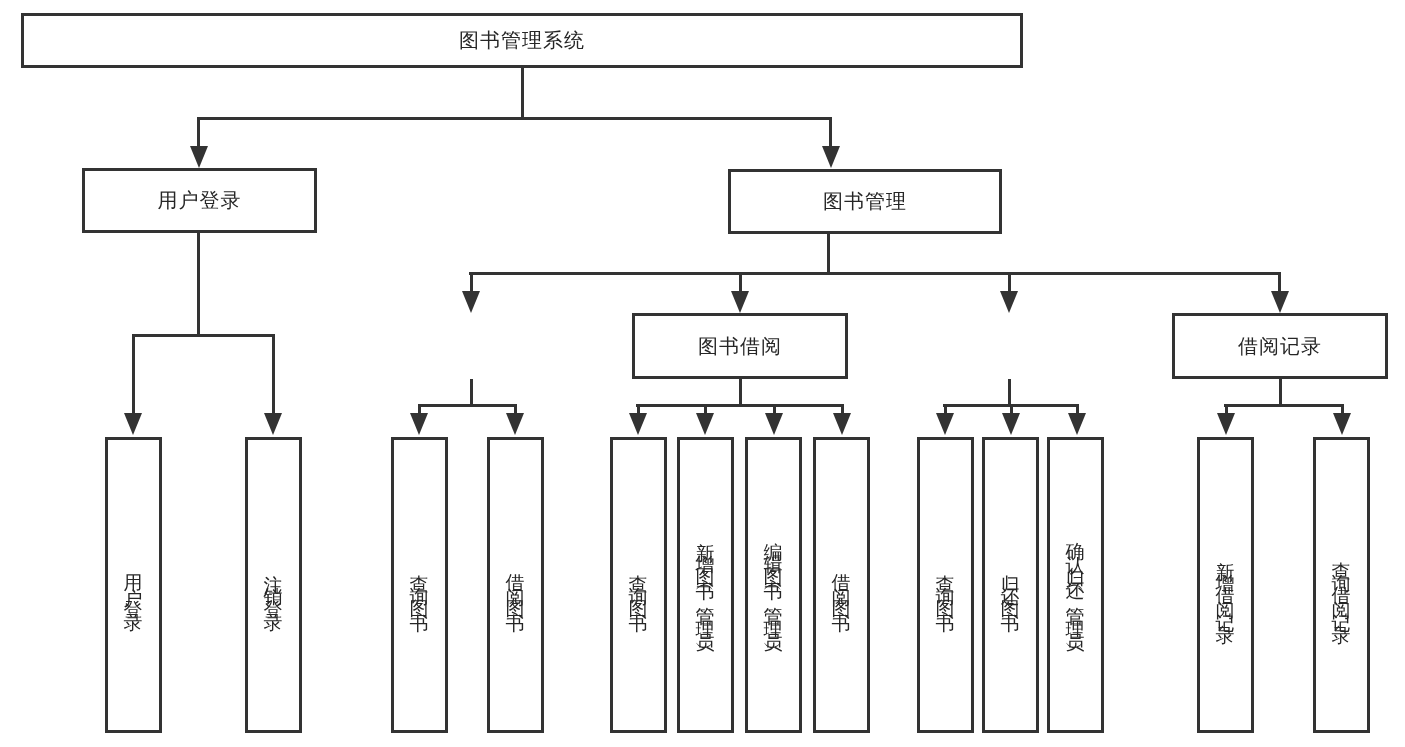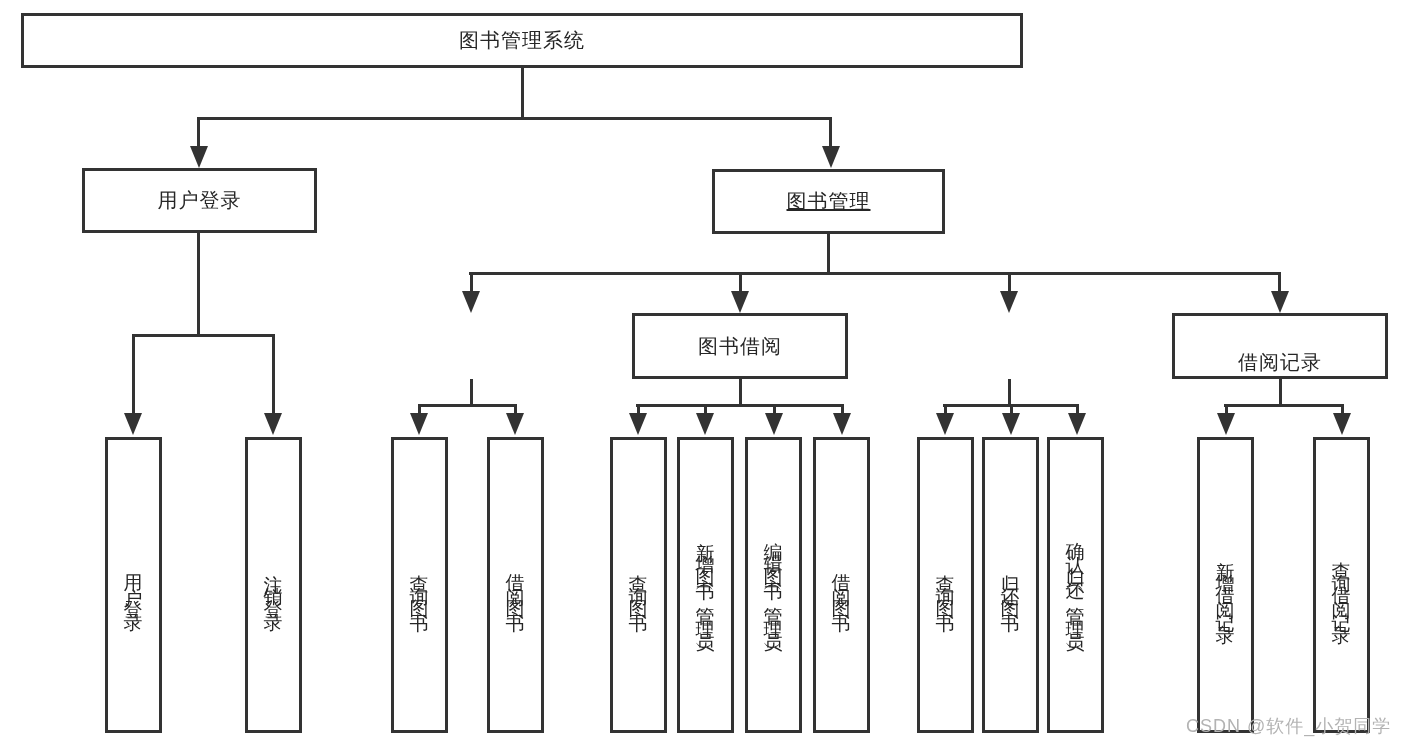--- a/index.html
+++ b/index.html
@@ -46,25 +46,25 @@
     top: 714px;
     font-size: 18px;
     color: #b3b3b3;
     letter-spacing: 1px;
     white-space: nowrap;
   }
 
   
   .b-root  { left: 21px;  top: 13px;  width: 1002px; height: 55px; }
   .b-login { left: 82px;  top: 168px; width: 235px;  height: 65px; }
-  .b-mgmt  { left: 712px; top: 169px; width: 233px;  height: 65px; text-decoration: underline; }
+  .b-mgmt  { left: 728px; top: 169px; width: 274px;  height: 65px; }
   .b-m1 { left: 364px;  top: 313px; width: 215px; height: 66px; }
   .b-m2 { left: 632px;  top: 313px; width: 216px; height: 66px; }
   .b-m3 { left: 901px;  top: 313px; width: 216px; height: 66px; }
-  .b-m4 { left: 1172px; top: 313px; width: 216px; height: 66px; align-items: flex-end; }
+  .b-m4 { left: 1172px; top: 313px; width: 216px; height: 66px; }
   .lf { top: 437px; width: 57px; height: 296px; }
   .b-a1 { left: 105px; }  .b-a2 { left: 245px; }
   .b-b1 { left: 391px; }  .b-b2 { left: 487px; }
   .b-c1 { left: 610px; }  .b-c2 { left: 677px; }  .b-c3 { left: 745px; }  .b-c4 { left: 813px; }
   .b-d1 { left: 917px; }  .b-d2 { left: 982px; }  .b-d3 { left: 1047px; }
   .b-e1 { left: 1197px; } .b-e2 { left: 1313px; }
 
   
   .v { width: 3px; }  .h { height: 3px; }
   .stub-root { left: 521px; top: 68px;  height: 51px; }
@@ -245,15 +245,14 @@
   <div class="arrow ah-d2"></div>
   <div class="arrow ah-d3"></div>
 
   <div class="line v stub-e"></div>
   <div class="line h hl-e"></div>
   <div class="line v sh-e1"></div>
   <div class="line v sh-e2"></div>
   <div class="arrow ah-e1"></div>
   <div class="arrow ah-e2"></div>
 
-  <div class="watermark">CSDN @软件_小贺同学</div>
 
 </div>
 
 </body></html>

